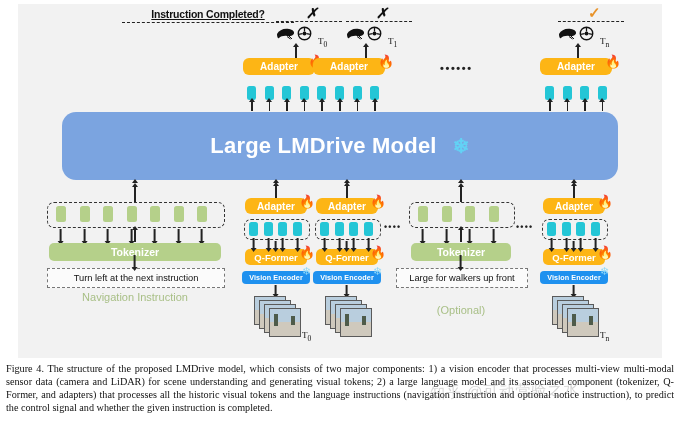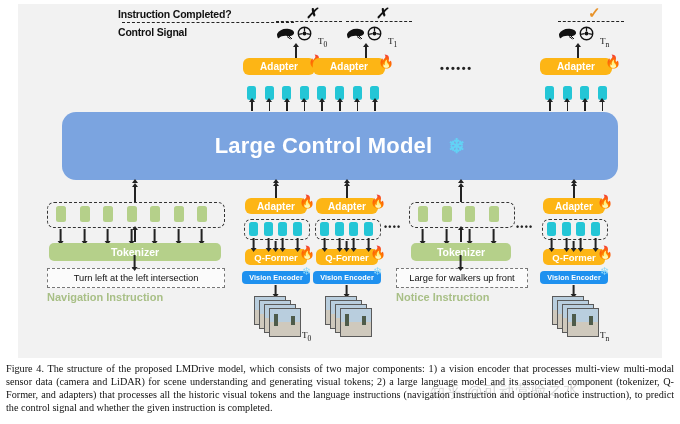--- a/index.html
+++ b/index.html
@@ -10,21 +10,21 @@
   }
   #root{position:relative;width:680px;height:424px;}
 
   
   .panel{position:absolute;left:18px;top:4px;width:644px;height:354px;background:#f2f2f2;}
 
   
   .ab{position:absolute;}
 
   
-  .hdr{font-weight:bold;font-size:10.5px;color:#111;letter-spacing:-0.2px;white-space:nowrap;}
+  .hdr{font-weight:bold;font-size:10.5px;color:#111;text-align:center;letter-spacing:-0.2px;white-space:nowrap;text-decoration:underline;}
   .dash-rule{position:absolute;border-top:1.6px dashed #222;}
 
   
   .pill{
     position:absolute;border-radius:5px;display:flex;align-items:center;justify-content:center;
     color:#ffffff;font-weight:bold;white-space:nowrap;
   }
   .adapter{background:#FDB515;font-size:10px;border-radius:6px;}
   .qformer{background:#FDB515;font-size:9.5px;border-radius:5px;}
   .vision{background:#1F91EF;font-size:7.2px;border-radius:4px;letter-spacing:0.1px;}
@@ -48,21 +48,21 @@
     border-left:3.4px solid transparent;border-right:3.4px solid transparent;
     border-bottom:4.4px solid #222;
   }
 
   
   .instr{
     position:absolute;border:1.5px dashed #777;background:#fbfbfb;
     display:flex;align-items:center;justify-content:center;
     font-size:9.3px;color:#111;white-space:nowrap;
   }
-  .cap-green{position:absolute;color:#A8BF86;font-weight:bold;font-size:11px;text-align:left;white-space:nowrap;}
+  .cap-green{position:absolute;color:#A8BF86;font-weight:normal;font-size:11px;text-align:center;white-space:nowrap;}
   .cap-blue{position:absolute;color:#1F91EF;font-weight:bold;font-size:11px;text-align:center;white-space:nowrap;}
 
   
   .mark-x{position:absolute;font-weight:bold;font-size:14px;color:#111;font-family:"Liberation Serif",serif;font-style:italic;}
   .mark-chk{position:absolute;font-weight:bold;font-size:15px;color:#E8932A;}
   .tsub{position:absolute;font-size:9px;color:#111;font-family:"Liberation Serif",serif;white-space:nowrap;}
   .flame{position:absolute;font-size:13px;line-height:1;}
   .snow{font-size:20px;color:#62D2F5;line-height:1;}
   .snow-s{position:absolute;font-size:11px;color:#8FD8F7;line-height:1;}
   .dots{position:absolute;font-size:11px;font-weight:bold;color:#222;letter-spacing:1.6px;white-space:nowrap;}
@@ -95,21 +95,20 @@
 </style>
 </head>
 <body>
 
 <div id="root">
 
   <div class="panel"></div>
 
   <div class="hdr ab" style="left:118px;top:8px;width:180px;">Instruction Completed?</div>
   <div class="dash-rule" style="left:122px;top:22px;width:172px;"></div>
-  <div class="hdr ab" style="left:118px;top:26px;width:180px;">Control Signal</div>
 
   <div class="mark-x" style="left:306px;top:5px;">✗</div>
   <div class="dash-rule" style="left:276px;top:21px;width:66px;"></div>
   <div class="ctrl" style="left:276px;top:26px;">
     <svg class="ped" viewBox="0 0 40 26">
         <path d="M2 14 C6 6 16 2 26 4 C33 5 37 9 36 13 C35 17 28 19 22 18 C16 17 9 19 6 22 C4 24 2 20 2 14 Z" fill="#111"></path>
         <path d="M22 19 l7 5 M26 18 l6 6" stroke="#111" stroke-width="2" fill="none"></path>
       </svg>
     <svg class="whl" viewBox="0 0 24 24">
         <circle cx="12" cy="12" r="10" fill="none" stroke="#111" stroke-width="2.2"></circle>
@@ -184,21 +183,21 @@
       <div class="arrow" style="left: 549px; top: 101px; height: 10px;"></div>
       <div class="chip cy" style="left: 562.6px; top: 86px; width: 9px; height: 14px;"></div>
       <div class="arrow" style="left: 566.6px; top: 101px; height: 10px;"></div>
       <div class="chip cy" style="left: 580.2px; top: 86px; width: 9px; height: 14px;"></div>
       <div class="arrow" style="left: 584.2px; top: 101px; height: 10px;"></div>
       <div class="chip cy" style="left: 597.8px; top: 86px; width: 9px; height: 14px;"></div>
       <div class="arrow" style="left: 601.8px; top: 101px; height: 10px;"></div>
     </div>
 
   <div class="llm" style="left:62px;top:112px;width:556px;height:68px;">
-    <span>Large Control Model</span>
+    <span>Large LMDrive Model</span>
     <span class="snow">❄</span>
   </div>
 
   <div id="llm-in-arrows">
       <div class="arrow" style="left: 134px; top: 182px; height: 0px;"></div>
       <div class="arrow" style="left: 275px; top: 182px; height: 0px;"></div>
       <div class="arrow" style="left: 346px; top: 182px; height: 0px;"></div>
       <div class="arrow" style="left: 460px; top: 182px; height: 0px;"></div>
       <div class="arrow" style="left: 573px; top: 182px; height: 0px;"></div>
     </div>
@@ -214,21 +213,21 @@
       <div class="chip gr" style="left: 126.5px; top: 206px; width: 10px; height: 16px;"></div>
       <div class="arrow" style="left: 130.5px; top: 229px; height: 13px; transform: rotate(180deg);"></div>
       <div class="chip gr" style="left: 150px; top: 206px; width: 10px; height: 16px;"></div>
       <div class="arrow" style="left: 154px; top: 229px; height: 13px; transform: rotate(180deg);"></div>
       <div class="chip gr" style="left: 173.5px; top: 206px; width: 10px; height: 16px;"></div>
       <div class="arrow" style="left: 177.5px; top: 229px; height: 13px; transform: rotate(180deg);"></div>
       <div class="chip gr" style="left: 197px; top: 206px; width: 10px; height: 16px;"></div>
       <div class="arrow" style="left: 201px; top: 229px; height: 13px; transform: rotate(180deg);"></div>
     </div>
   <div class="pill tokenizer" style="left:49px;top:243px;width:172px;height:18px;">Tokenizer</div>
-  <div class="instr" style="left:47px;top:268px;width:176px;height:18px;">Turn left at the left intersection</div>
+  <div class="instr" style="left:47px;top:268px;width:176px;height:18px;">Turn left at the next instruction</div>
   <div class="cap-green" style="left:47px;top:291px;width:176px;">Navigation Instruction</div>
   <div class="arrow" style="left:134px;top:229px;height:13px;"></div>
   <div class="arrow" style="left:134px;top:255px;height:13px;transform:rotate(180deg);"></div>
   <div class="arrow" style="left:134px;top:186px;height:16px;"></div>
 
   <div class="pill adapter" style="left:245px;top:198px;width:62px;height:16px;">Adapter</div>
   <div class="flame" style="left:299px;top:195px;">🔥</div>
   <div class="tokbox" style="left:244px;top:219px;width:64px;height:19px;"></div>
   <div class="pill qformer" style="left:245px;top:249px;width:62px;height:16px;">Q-Former</div>
   <div class="flame" style="left:299px;top:246px;">🔥</div>
@@ -310,21 +309,21 @@
       <div class="arrow" style="left: 422px; top: 229px; height: 13px; transform: rotate(180deg);"></div>
       <div class="chip gr" style="left: 441.5px; top: 206px; width: 10px; height: 16px;"></div>
       <div class="arrow" style="left: 445.5px; top: 229px; height: 13px; transform: rotate(180deg);"></div>
       <div class="chip gr" style="left: 465px; top: 206px; width: 10px; height: 16px;"></div>
       <div class="arrow" style="left: 469px; top: 229px; height: 13px; transform: rotate(180deg);"></div>
       <div class="chip gr" style="left: 488.5px; top: 206px; width: 10px; height: 16px;"></div>
       <div class="arrow" style="left: 492.5px; top: 229px; height: 13px; transform: rotate(180deg);"></div>
     </div>
   <div class="pill tokenizer" style="left:411px;top:243px;width:100px;height:18px;">Tokenizer</div>
   <div class="instr" style="left:396px;top:268px;width:130px;height:18px;">Large for walkers up front</div>
-  <div class="cap-green" style="left:396px;top:291px;width:130px;">Notice Instruction</div>
+  <div class="cap-green" style="left:396px;top:304px;width:130px;">(Optional)</div>
   <div class="arrow" style="left:460px;top:229px;height:13px;"></div>
   <div class="arrow" style="left:460px;top:255px;height:13px;transform:rotate(180deg);"></div>
   <div class="arrow" style="left:460px;top:186px;height:16px;"></div>
 
   <div class="dots" style="left:516px;top:222px;font-size:9px;letter-spacing:1.2px;">••••</div>
 
   <div class="pill adapter" style="left:543px;top:198px;width:62px;height:16px;">Adapter</div>
   <div class="flame" style="left:597px;top:195px;">🔥</div>
   <div class="tokbox" style="left:542px;top:219px;width:64px;height:19px;"></div>
   <div class="pill qformer" style="left:543px;top:249px;width:62px;height:16px;">Q-Former</div>

